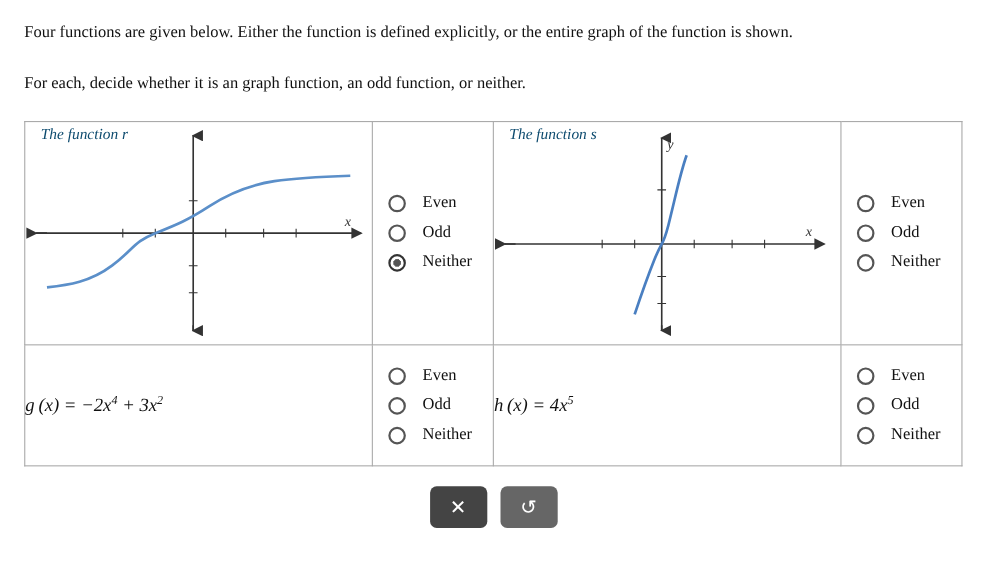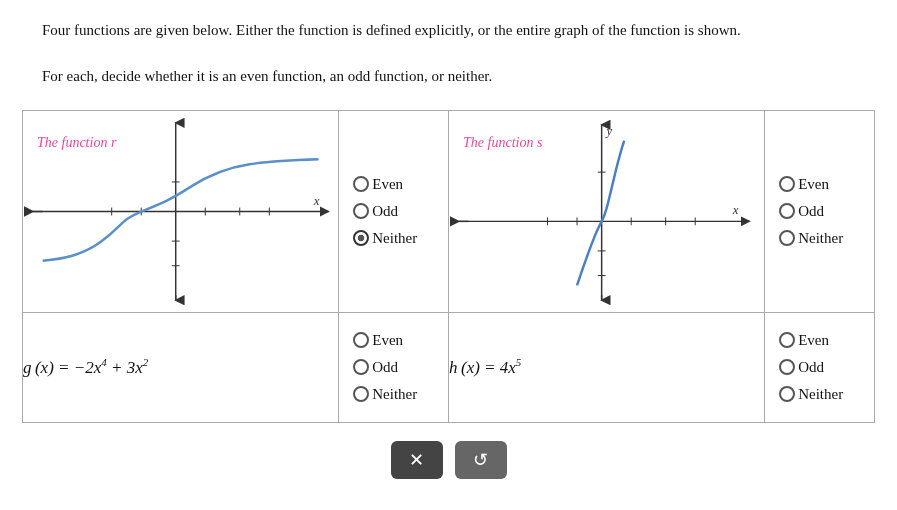--- a/index.html
+++ b/index.html
@@ -9,21 +9,20 @@
       width: 897px;
       min-height: 510px;
       padding: 18px 22px 18px 22px;
       font-size: 15px;
       color: #111;
     }
     .intro-text {
       line-height: 1.6;
       margin-bottom: 22px;
       font-size: 15px;
-      margin-left: 20px;
     }
     .main-table {
       width: 100%;
       border-collapse: collapse;
       border: 1.5px solid #aaa;
     }
     .main-table td {
       border: 1.5px solid #aaa;
       vertical-align: middle;
     }
@@ -48,40 +47,40 @@
     }
 
     
     .graph-container {
       width: 100%;
       height: 100%;
       position: relative;
     }
     .graph-title {
       position: absolute;
-      top: 24px;
+      top: 4px;
       left: 14px;
       font-size: 14px;
       font-style: italic;
-      color: #ec4899;
+      color: #0c4a6e;
     }
     .graph-title span {
       font-style: italic;
     }
 
     
     .radio-group {
       display: flex;
       flex-direction: column;
       gap: 10px;
     }
     .radio-item {
       display: flex;
-      align-items: flex-start;
-      gap: 3px;
+      align-items: flex-end;
+      gap: 15px;
       cursor: pointer;
       font-size: 15px;
     }
     .radio-circle {
       width: 16px;
       height: 16px;
       border-radius: 50%;
       border: 2px solid #555;
       background: #fff;
       display: inline-block;
@@ -138,21 +137,21 @@
       cursor: pointer;
       display: flex;
       align-items: center;
       justify-content: center;
     }
   </style>
 </head>
 <body>
 
 <p class="intro-text">Four functions are given below. Either the function is defined explicitly, or the entire graph of the function is shown.</p>
-<p class="intro-text">For each, decide whether it is an even function, an odd function, or neither.</p>
+<p class="intro-text">For each, decide whether it is an graph function, an odd function, or neither.</p>
 
 <table class="main-table">
   <tbody>
       <tr>
 
     <td class="cell-graph">
       <div class="graph-container">
         <div class="graph-title">The function <span>r</span></div>
         <svg class="graph-svg" viewBox="0 0 320 200">
 

